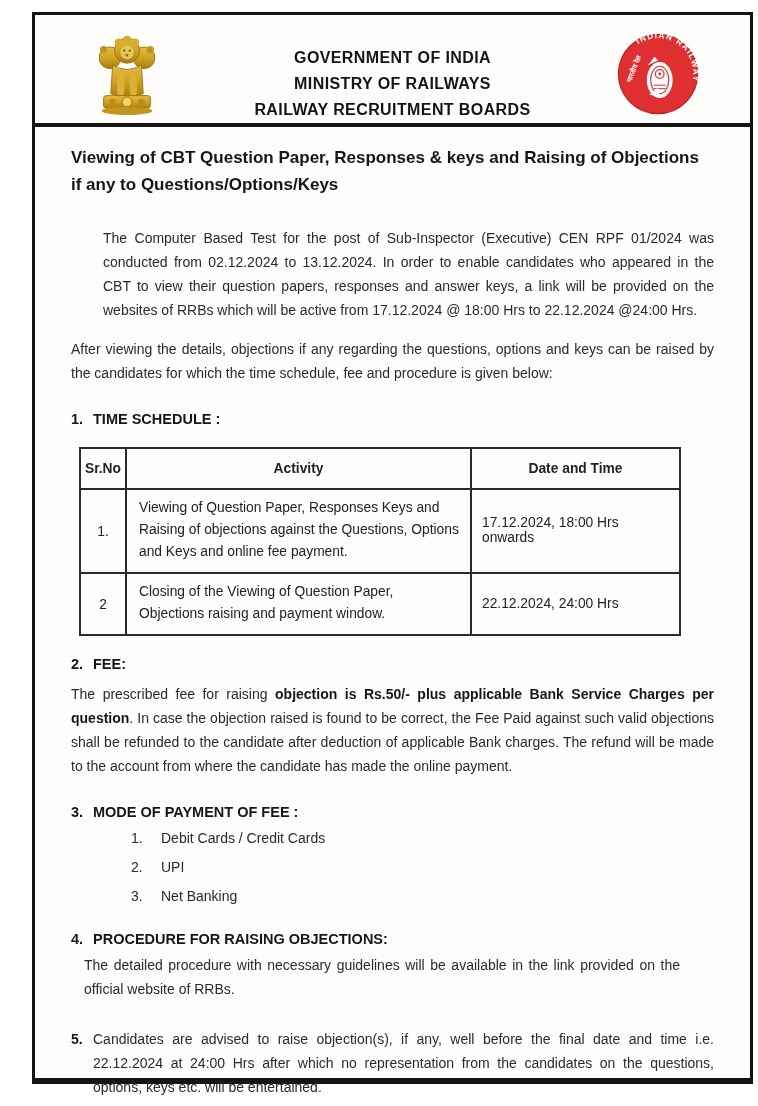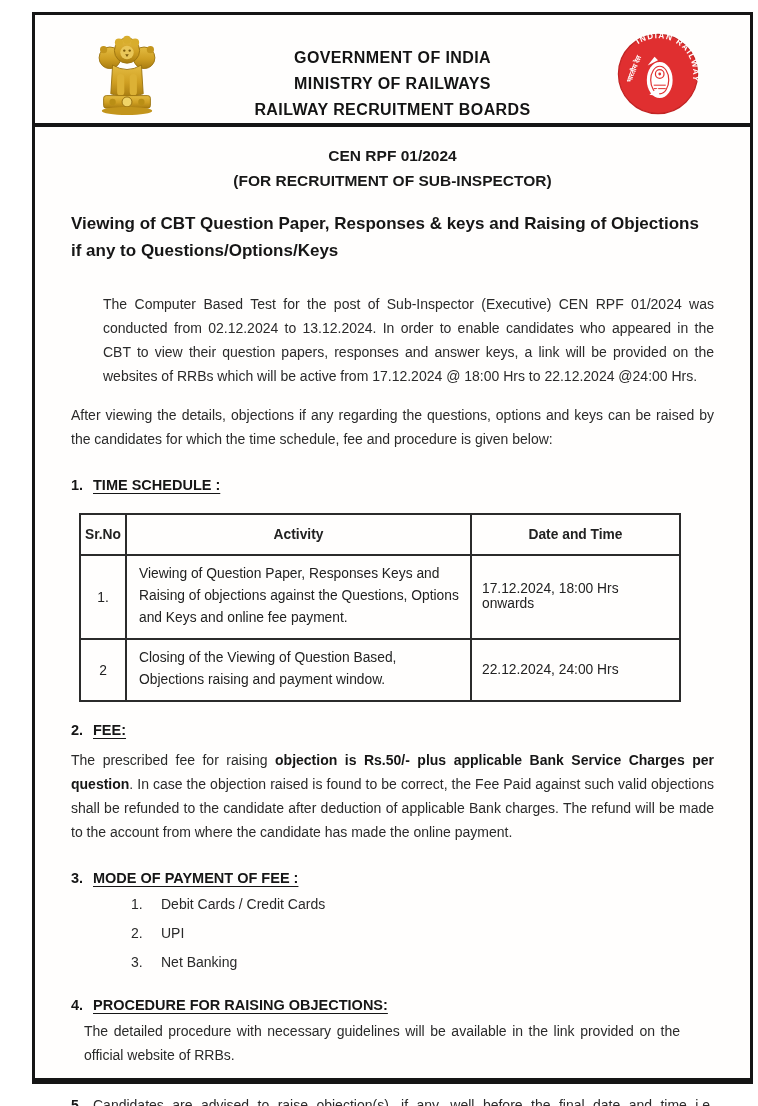--- a/index.html
+++ b/index.html
@@ -28,21 +28,21 @@
   .titleblock { text-align:center; margin-top:16px; }
   .titleblock .cen   { font-weight:bold; font-size:15.5px; line-height:25px; color:#181818; }
   .titleblock .recr  { font-weight:bold; font-size:15.5px; line-height:25px; color:#181818; }
   .bigtitle { text-align:left; margin-top:17px; font-weight:bold; font-size:17px; line-height:27px; color:#161616;}
   p.body-p { font-size:14px; line-height:24px; text-align:justify; color:#2a2a2a; }
   .p1 { margin-top:28px;margin-left:32px; }
   .p2 { margin-top:15px; }
   
   .sec { display:flex; margin-top:0; font-weight:bold; font-size:14.5px; color:#161616; }
   .sec .num { width:22px; flex:none; }
-  .sec .txt { text-decoration:underline; text-underline-offset:3px; }
+  .sec .txt { text-underline-offset:3px; }
   .sec1 { margin-top:26px; }
   .sec2 { margin-top:20px; }
   .sec3 { margin-top:26px; }
   .sec4 { margin-top:24px; }
   
   table.sched {
     border-collapse:collapse; margin-top:20px; margin-left:8px;
     width:600px; table-layout:fixed;
   }
   table.sched th, table.sched td {
@@ -133,24 +133,20 @@
       <circle cx="52" cy="50" r="1.6" fill="#e02f30"></circle>
       <line x1="45" y1="63" x2="59" y2="63" stroke="#e02f30" stroke-width="1.2"></line>
       <line x1="45" y1="67" x2="59" y2="67" stroke="#e02f30" stroke-width="1.2"></line>
       <path d="M40 74 L50 66 L52 76 Z" fill="#ffffff"></path>
       <path d="M38 40 L46 30 L50 34 Z" fill="#ffffff"></path>
     </svg>
   </div>
 
   <div class="content">
 
-    <div class="titleblock">
-      <div class="cen">CEN RPF 01/2024</div>
-      <div class="recr">(FOR RECRUITMENT OF SUB-INSPECTOR)</div>
-    </div>
 
     <div class="bigtitle">
       <div>Viewing of CBT Question Paper, Responses &amp; keys and Raising of Objections</div>
       <div>if any to Questions/Options/Keys</div>
     </div>
 
     <p class="body-p p1">The Computer Based Test for the post of Sub-Inspector (Executive) CEN RPF 01/2024 was conducted from 02.12.2024 to 13.12.2024. In order to enable candidates who appeared in the CBT to view their question papers, responses and answer keys, a link will be provided on the websites of RRBs which will be active from 17.12.2024 @ 18:00 Hrs to 22.12.2024 @24:00 Hrs.</p>
     <p class="body-p p2">After viewing the details, objections if any regarding the questions, options and keys can be raised by the candidates for which the time schedule, fee and procedure is given below:</p>
 
     <div class="sec sec1">
@@ -170,21 +166,21 @@
         <th>Activity</th>
         <th>Date and Time</th>
       </tr>
       <tr>
         <td class="sr">1.</td>
         <td class="act">Viewing of Question Paper, Responses Keys and Raising of objections against the Questions, Options and Keys and online fee payment.</td>
         <td class="dt">17.12.2024, 18:00 Hrs onwards</td>
       </tr>
       <tr>
         <td class="sr">2</td>
-        <td class="act">Closing of the Viewing of Question Based, Objections raising and payment window.</td>
+        <td class="act">Closing of the Viewing of Question Paper, Objections raising and payment window.</td>
         <td class="dt">22.12.2024, 24:00 Hrs</td>
       </tr>
     </tbody>
       </table>
 
     <div class="sec sec2">
       <span class="num">2.</span>
       <span class="txt">FEE:</span>
     </div>
     <p class="body-p fee-p"><span>The prescribed fee for raising </span><b>objection is Rs.50/- plus applicable Bank Service Charges per question</b><span>. In case the objection raised is found to be correct, the Fee Paid against such valid objections shall be refunded to the candidate after deduction of applicable Bank charges. The refund will be made to the account from where the candidate has made the online payment.</span></p>

